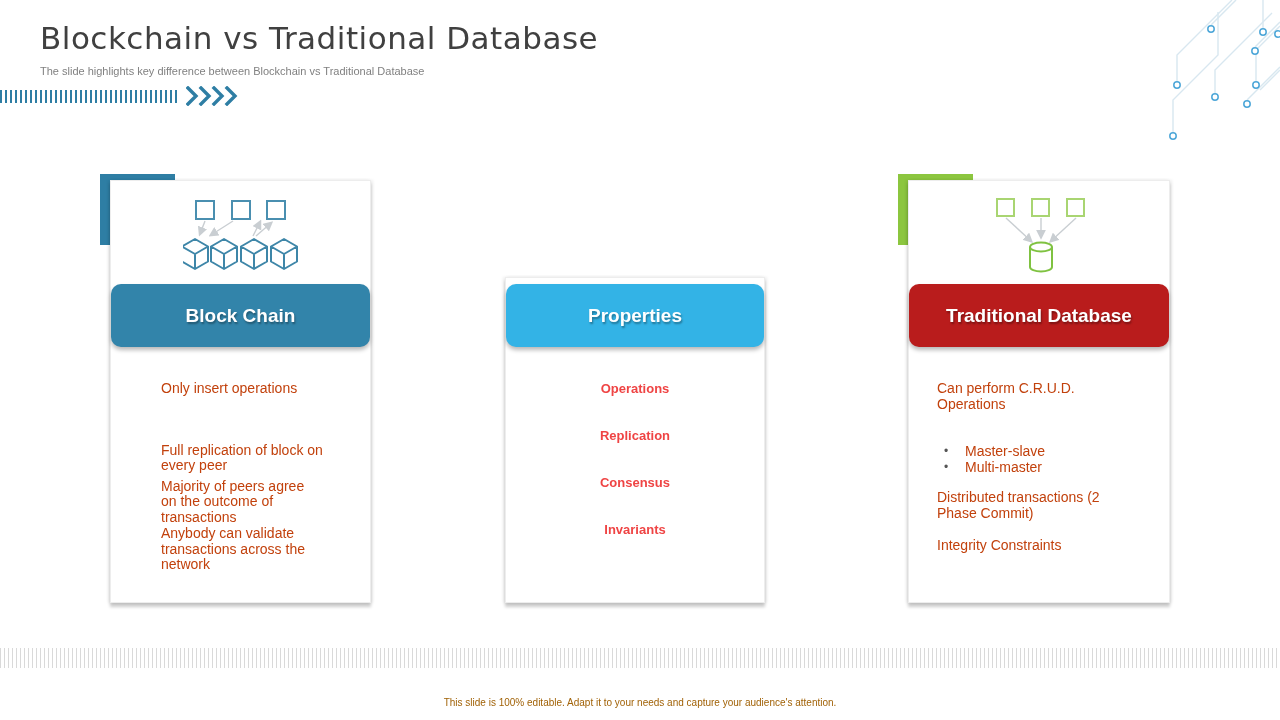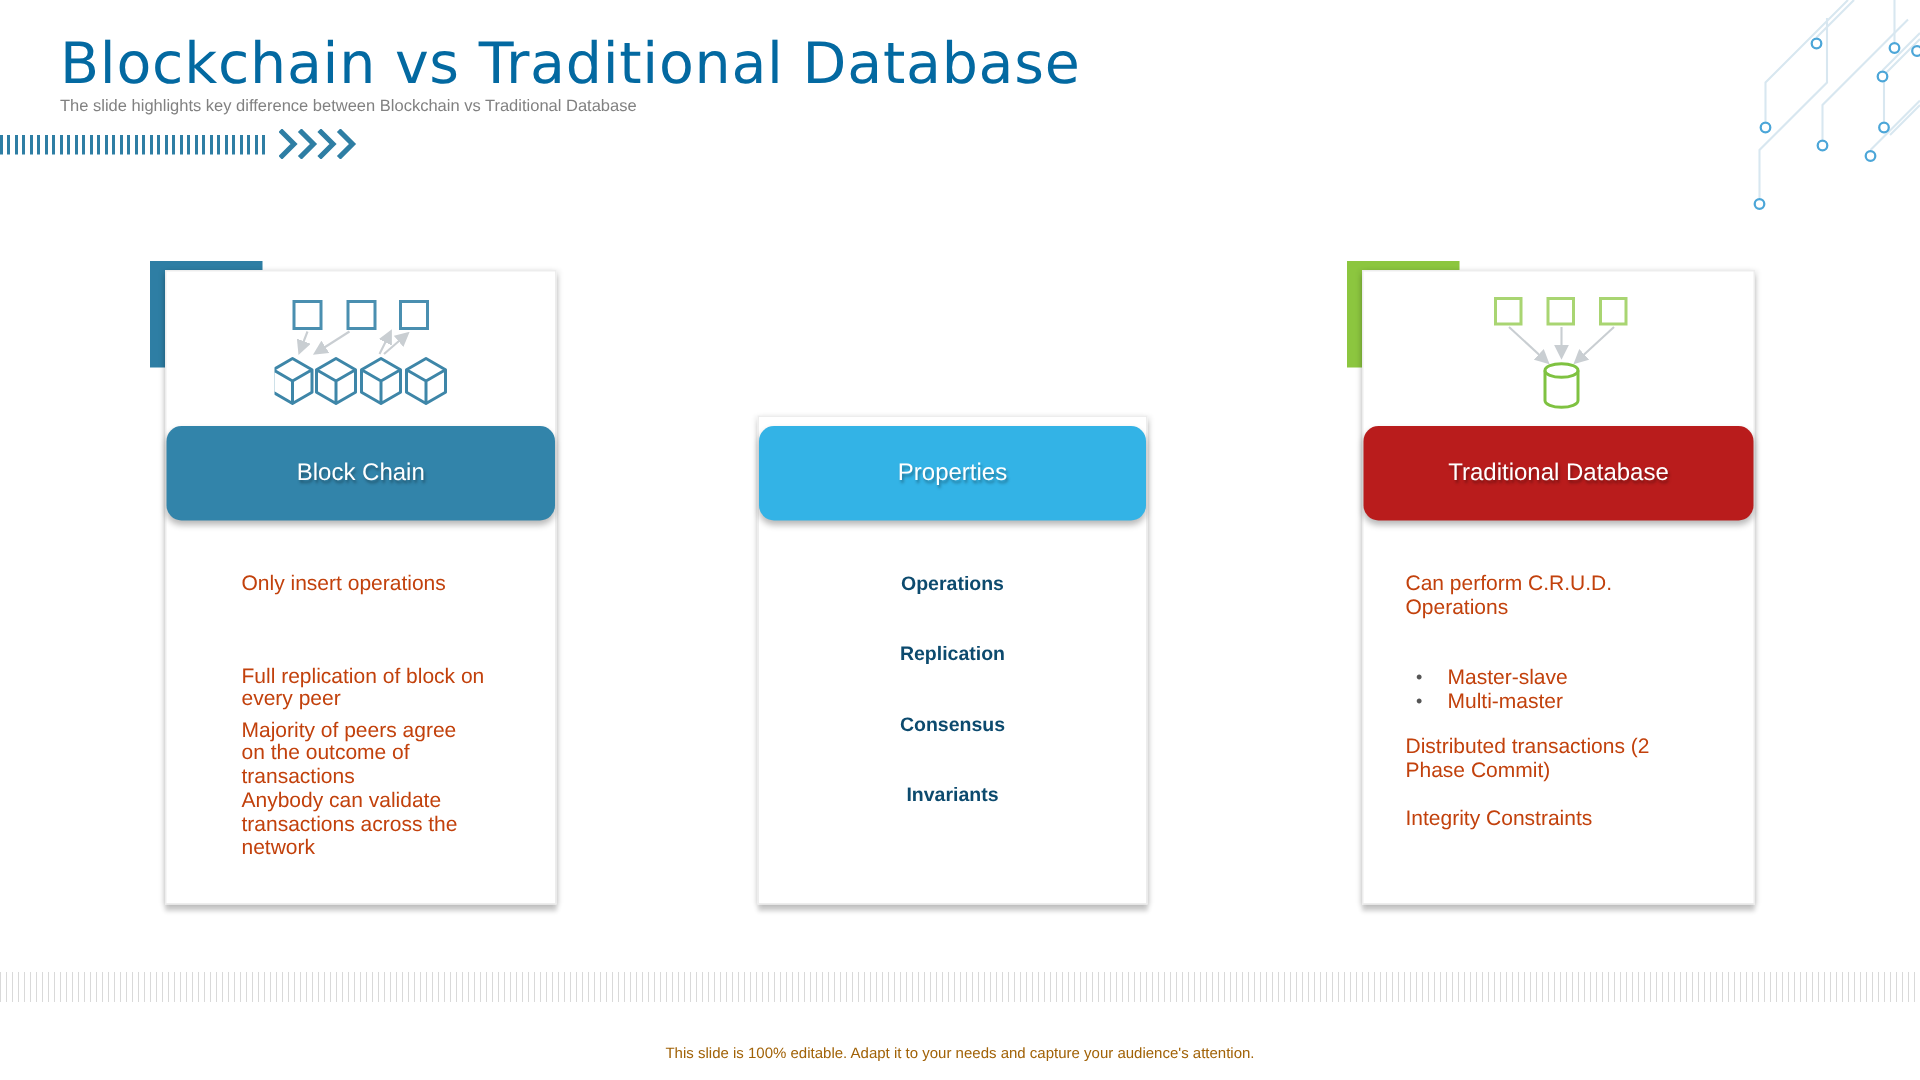--- a/index.html
+++ b/index.html
@@ -6,21 +6,21 @@
   html,body { background:#ffffff; }
   .slide {
     position:relative; width:1280px; height:720px; overflow:hidden;
     background:#ffffff; font-family:"Liberation Sans", sans-serif;
   }
 
   
   .title {
     position:absolute; left:40px; top:20px;
     font-family:"DejaVu Sans", sans-serif;
-    font-size:38px; font-weight:400; color:#0369a1; letter-spacing:0.5px;
+    font-size:31px; font-weight:400; color:#404040; letter-spacing:0.5px;
   }
   .subtitle {
     position:absolute; left:40px; top:65px;
     font-size:11px; color:#818181;
   }
   .ticker-top {
     position:absolute; left:0; top:90px; width:178px; height:13px;
     background:repeating-linear-gradient(90deg,#2E7EA4 0px,#2E7EA4 2px,transparent 2px,transparent 5px);
   }
   .chevrons { position:absolute; left:186px; top:86px; }
@@ -43,41 +43,41 @@
     box-shadow:0 4px 3px rgba(0,0,0,0.20), 2px 0 3px rgba(0,0,0,0.07), -2px 0 3px rgba(0,0,0,0.07);
   }
   .card-blockchain  { left:110px; top:180px; width:261px; height:423px; }
   .card-properties  { left:505px; top:277px; width:260px; height:326px; }
   .card-traditional { left:908px; top:180px; width:262px; height:423px; }
 
   .card-header {
     position:absolute; left:0; width:100%; height:63px;
     border-radius:10px; box-shadow:0 3px 4px rgba(0,0,0,0.28);
     display:flex; align-items:center; justify-content:center;
-    color:#ffffff; font-size:16px; font-weight:400;
+    color:#ffffff; font-size:19px; font-weight:700;
     text-shadow:1px 2px 2px rgba(0,0,0,0.35);
   }
   .card-blockchain  .card-header { top:103px; background:#3284AA; }
   .card-properties  .card-header { top:6px;   background:#33B3E6;text-align:center; }
   .card-traditional .card-header { top:103px; background:#b91c1c; }
 
   .card-icon { position:absolute; }
   .card-blockchain  .card-icon { left:72px; top:14px; }
   .card-traditional .card-icon { left:80px; top:14px; }
 
   .body-text { font-size:14px; color:#c2410c; line-height:15.5px; }
 
   .bc-body { position:absolute; left:50px; top:200px; width:178px; }
   .bc-body p + p { margin-top:46px; }
   .bc-body p.tight { margin-top:5px; }
   .bc-body p.flush { margin-top:1px; }
   .bc-body .w162 { max-width:162px; }
 
   .prop-body { position:absolute; left:0; top:103px; width:100%; text-align:center; }
-  .prop-row { height:16px; margin-bottom:31px; font-size:13px; font-weight:700; color:#0c4a6e; }
+  .prop-row { height:16px; margin-bottom:31px; font-size:13px; font-weight:700; color:#ef4444; }
 
   .td-body { position:absolute; left:28px; top:200px; width:210px; }
   .td-body .bullets { list-style:none; margin-top:31px; }
   .td-body .bullets li { padding-left:28px; position:relative; line-height:16px; }
   .td-body .bullets li::before {
     content:"•"; position:absolute; left:7px; top:0; color:#555555; font-size:12px;
   }
   .td-body .row3 { margin-top:15px; max-width:182px; }
   .td-body .row4 { margin-top:17px; }
 

